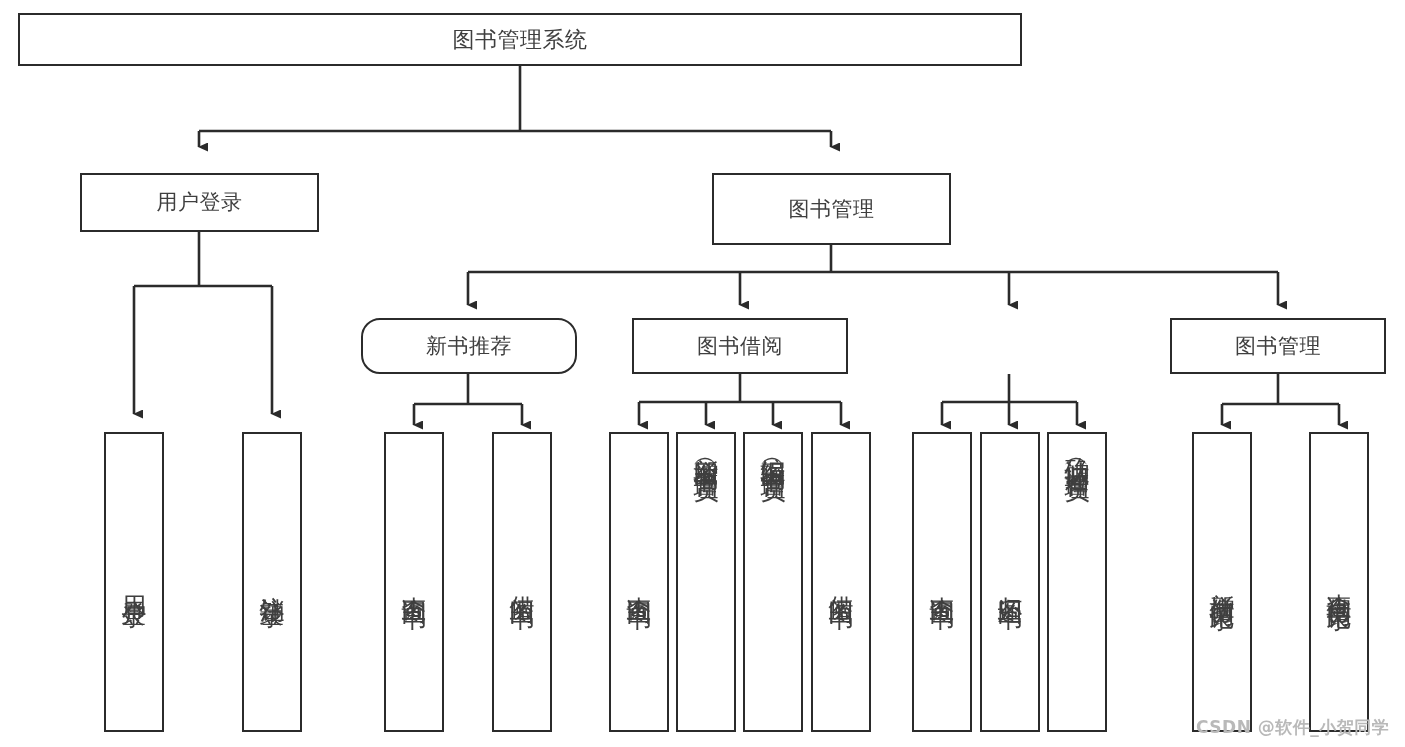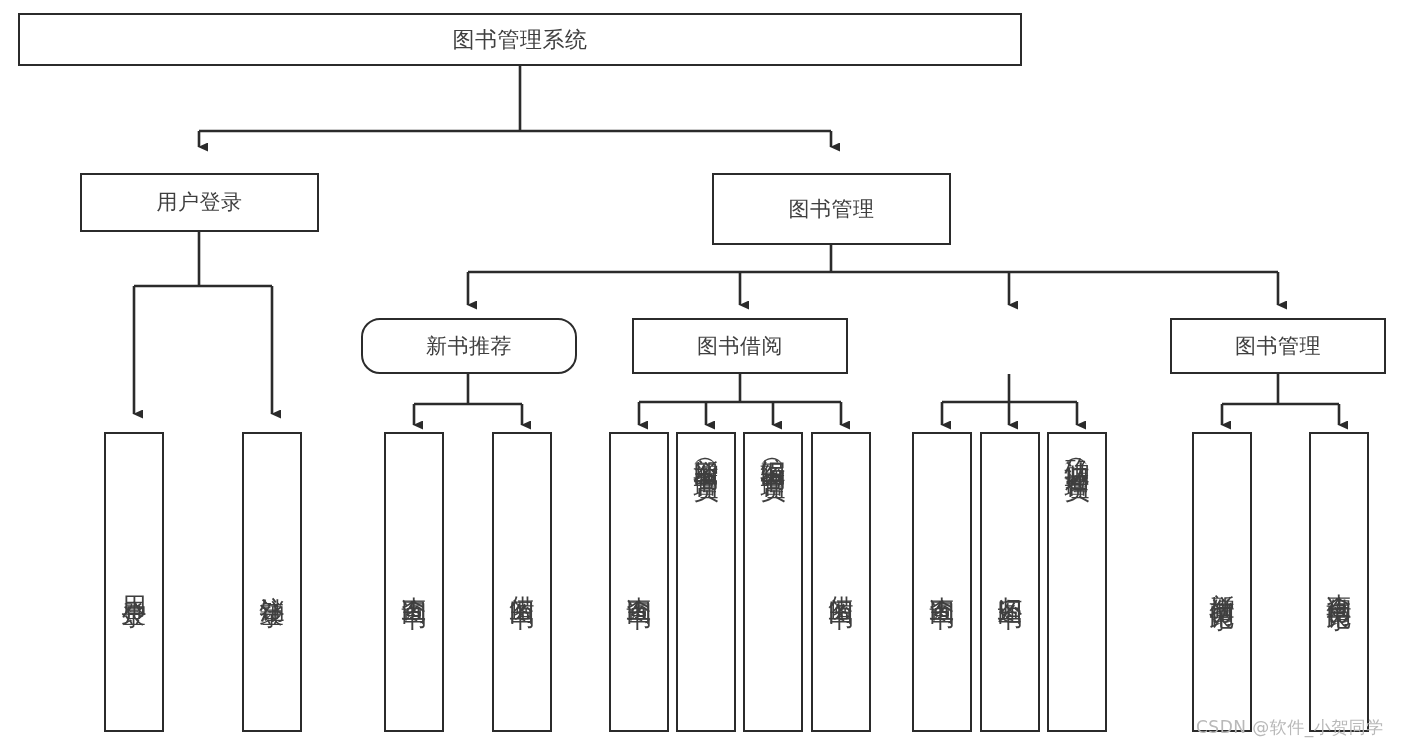--- a/index.html
+++ b/index.html
@@ -68,20 +68,21 @@
   .node.vert.center {
     align-items: center;
     padding-top: 0;
   }
   .watermark {
     position: absolute;
     font-size: 17px;
     color: #b9b9b9;
     white-space: nowrap;
     letter-spacing: 0.5px;
+    font-weight: bold;
   }
 </style>
 </head>
 <body>
 
 <div id="diagram-root">
 
   <svg id="edges-layer" width="1405" height="747" viewBox="0 0 1405 747" xmlns="http://www.w3.org/2000/svg">
     <defs>
       <marker id="arrowhead" markerWidth="9" markerHeight="10" refX="4.5" refY="9" orient="auto" markerUnits="userSpaceOnUse">

